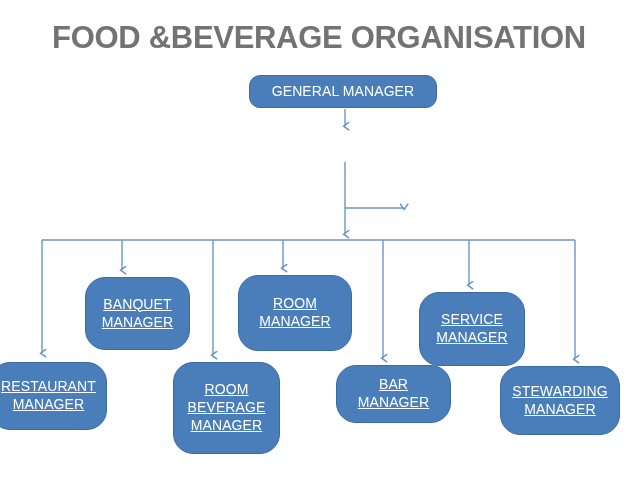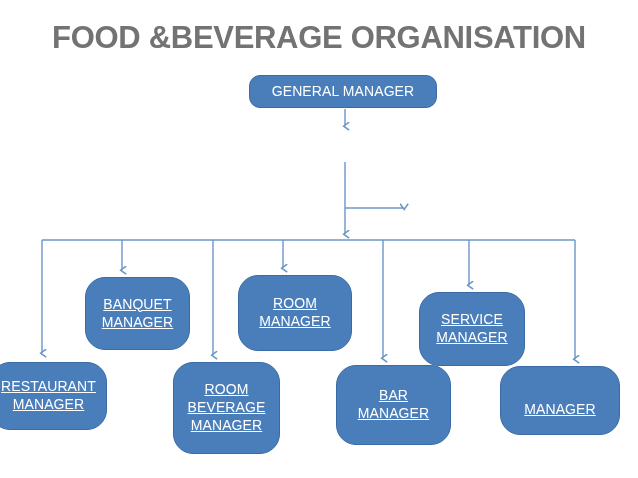--- a/index.html
+++ b/index.html
@@ -58,21 +58,21 @@
   #node-general-manager      { left: 249px; top: 75px;  width: 188px; height: 33px; }
   #node-fb-manager           { left: 221px; top: 128px; width: 258px; height: 33px; }
   #node-asst-fb-manager      { left: 411px; top: 196px; width: 186px; height: 32px; }
 
   #node-banquet-manager      { left: 85px;  top: 277px; width: 105px; height: 73px; }
   #node-pool-manager         { left: 238px; top: 275px; width: 114px; height: 76px; }
   #node-lounge-manager       { left: 419px; top: 292px; width: 106px; height: 74px; }
 
   #node-restaurant-manager   { left: -10px; top: 362px; width: 117px; height: 68px; }
   #node-room-service-manager { left: 173px; top: 362px; width: 107px; height: 92px; }
-  #node-bar-manager          { left: 336px; top: 365px; width: 115px; height: 80px; }
+  #node-bar-manager          { left: 336px; top: 365px; width: 115px; height: 58px; }
   #node-stewarding-manager   { left: 500px; top: 366px; width: 120px; height: 69px; }
 
   
   #connectors {
     position: absolute;
     left: 0;
     top: 0;
     width: 638px;
     height: 478px;
     pointer-events: none;
@@ -159,18 +159,18 @@
 
   <div class="node small-radius" id="node-bar-manager">
     <span>
       <span>BAR</span><br>
       <span>MANAGER</span>
     </span>
   </div>
 
   <div class="node small-radius" id="node-stewarding-manager">
     <span>
-      <br>
+      <span>STEWARDING</span><br>
       <span>MANAGER</span>
     </span>
   </div>
 
 </div>
 
 </body></html>

